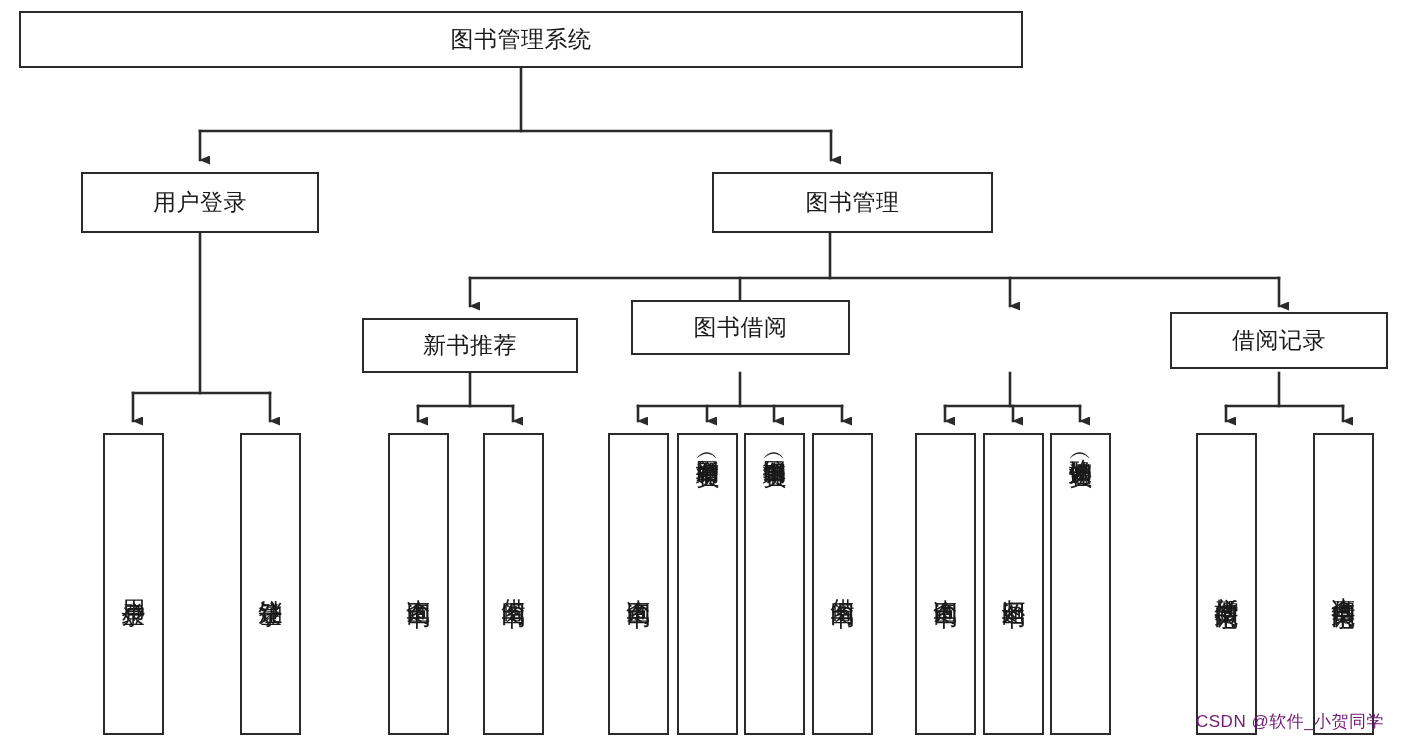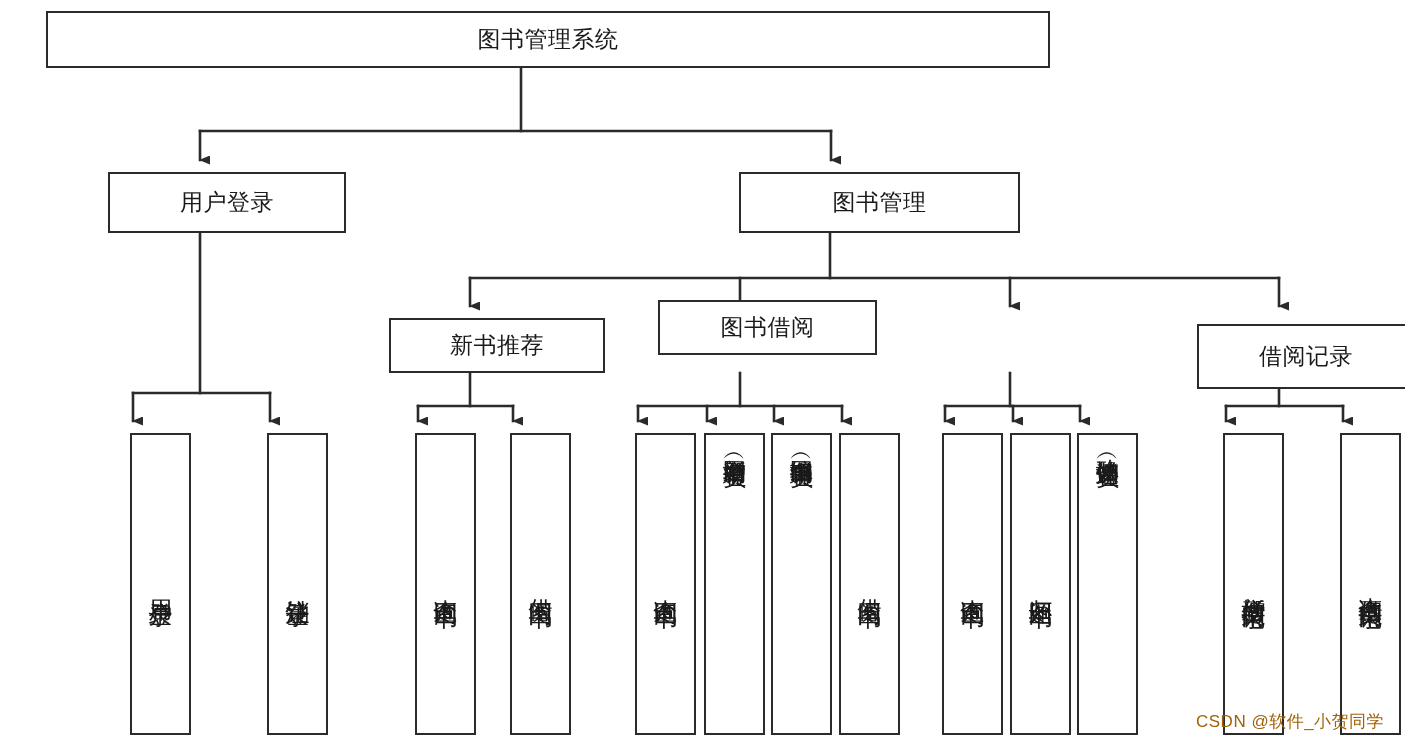--- a/index.html
+++ b/index.html
@@ -27,21 +27,20 @@
   }
   .node {
     position: absolute;
     box-sizing: border-box;
     border: 2.6px solid #2b2b2b;
     background: #ffffff;
     display: flex;
     align-items: center;
     justify-content: center;
     color: #1a1a1a;
-    margin-left: 27px;
   }
   .node-label {
     display: block;
     text-align: center;
     white-space: pre;
     line-height: 1.18;
   }
   .node.horizontal .node-label {
     font-size: 23px;
     letter-spacing: 0.5px;
@@ -63,21 +62,21 @@
     font-size: 23px;
     letter-spacing: 1px;
   }
   .node.vertical.centered {
     align-items: center;
     padding-top: 0;
   }
   .watermark {
     position: absolute;
     font-size: 17px;
-    color: #a16207;
+    color: #701a75;
     white-space: nowrap;
     letter-spacing: 0.5px;
   }
 </style>
 </head>
 <body>
 
 <div id="diagram-root">
 
   <svg class="connectors" viewBox="0 0 1405 747" xmlns="http://www.w3.org/2000/svg">
@@ -140,21 +139,21 @@
   <div class="node horizontal" style="left:712px; top:172px; width:281px; height:61px;">
     <span class="node-label">图书管理</span>
   </div>
 
   <div class="node horizontal" style="left:362px; top:318px; width:216px; height:55px;">
     <span class="node-label">新书推荐</span>
   </div>
   <div class="node horizontal" style="left:631px; top:300px; width:219px; height:55px;">
     <span class="node-label">图书借阅</span>
   </div>
-  <div class="node horizontal" style="left:1170px; top:324px; width:218px; height:65px;">
+  <div class="node horizontal" style="left:1170px; top:312px; width:218px; height:57px;">
     <span class="node-label">借阅记录</span>
   </div>
 
   <div class="node vertical centered" style="left:103px; top:433px; width:61px; height:302px;">
     <span class="node-label">用户登录</span>
   </div>
   <div class="node vertical centered" style="left:240px; top:433px; width:61px; height:302px;">
     <span class="node-label">注销登录</span>
   </div>
 

